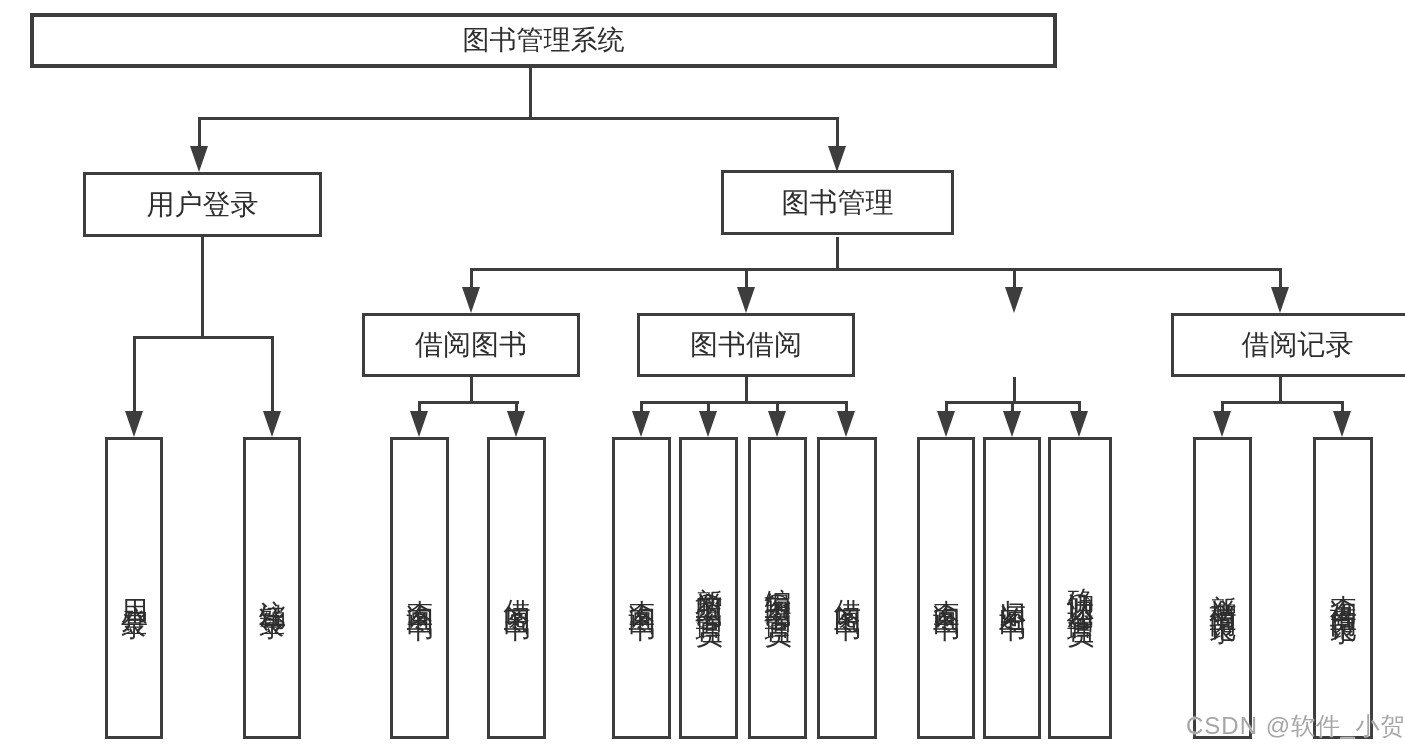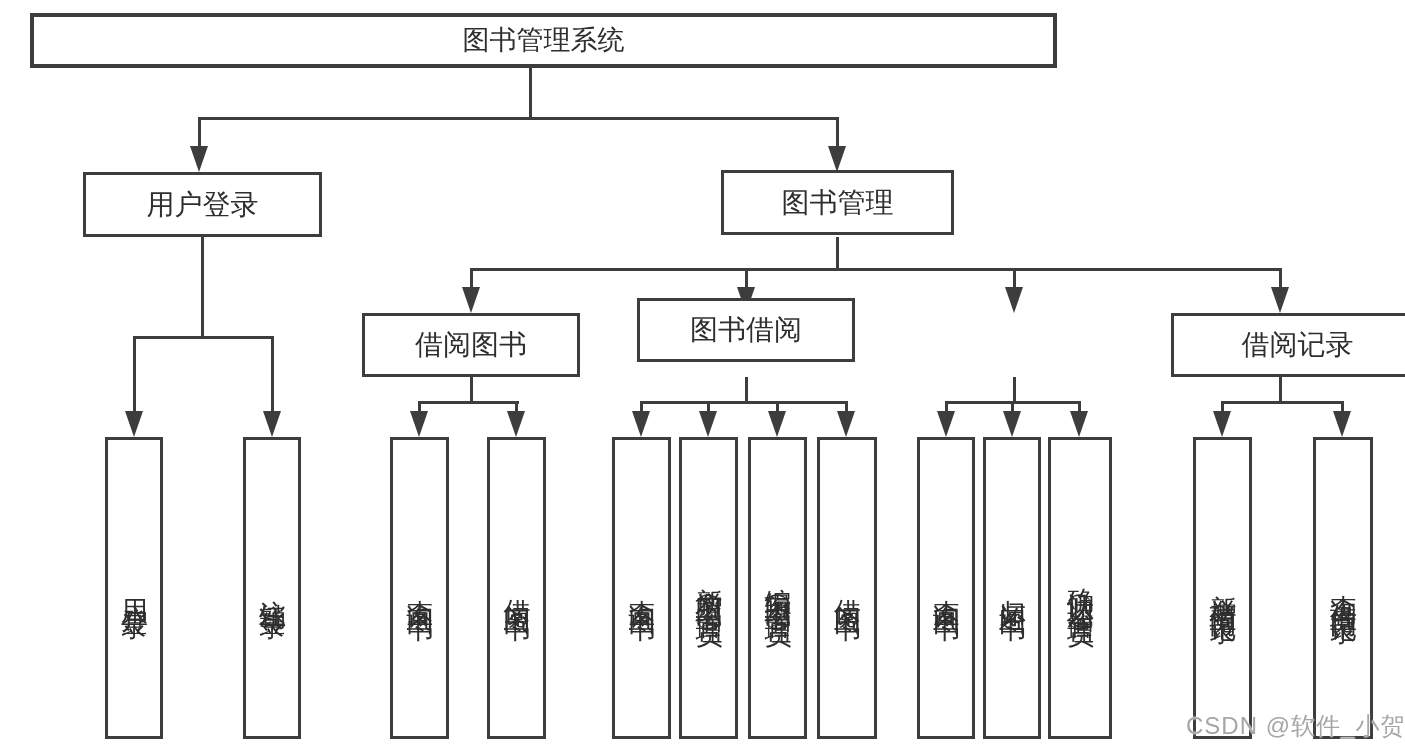--- a/index.html
+++ b/index.html
@@ -73,21 +73,21 @@
   <div class="v" style="left:745px;top:268px;height:24px;"></div>
   <div class="arr" style="left:737px;top:287px;"></div>
   <div class="v" style="left:1013px;top:268px;height:24px;"></div>
   <div class="arr" style="left:1005px;top:287px;"></div>
   <div class="v" style="left:1279px;top:268px;height:24px;"></div>
   <div class="arr" style="left:1271px;top:287px;"></div>
 
   <div class="node" style="left:362px;top:313px;width:218px;height:64px;">
     <span>借阅图书</span>
   </div>
-  <div class="node" style="left:637px;top:298px;width:218px;height:64px;text-align:center;">
+  <div class="node" style="left:637px;top:313px;width:218px;height:64px;text-align:center;">
     <span>图书借阅</span>
   </div>
   <div class="node" style="left:1171px;top:313px;width:253px;height:64px;">
     <span>借阅记录</span>
   </div>
 
   <div class="v" style="left:470px;top:377px;height:27px;"></div>
   <div class="h" style="left:419px;top:401px;width:100px;"></div>
   <div class="v" style="left:418px;top:401px;height:16px;"></div>
   <div class="arr" style="left:410px;top:411px;"></div>

